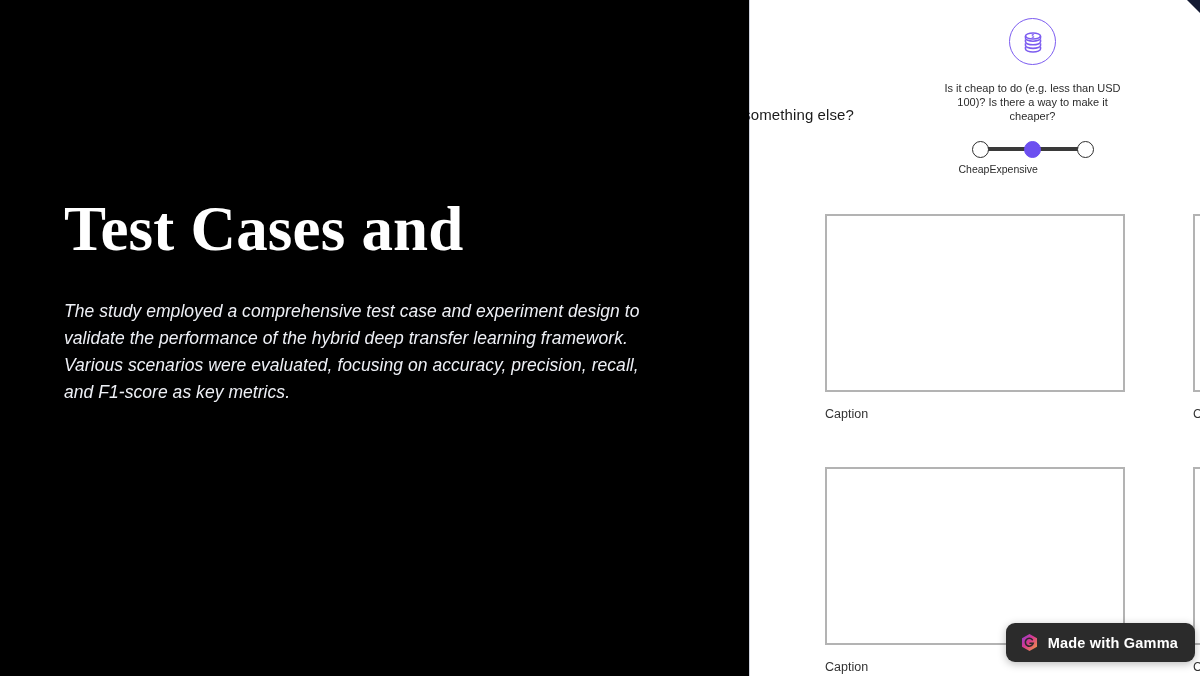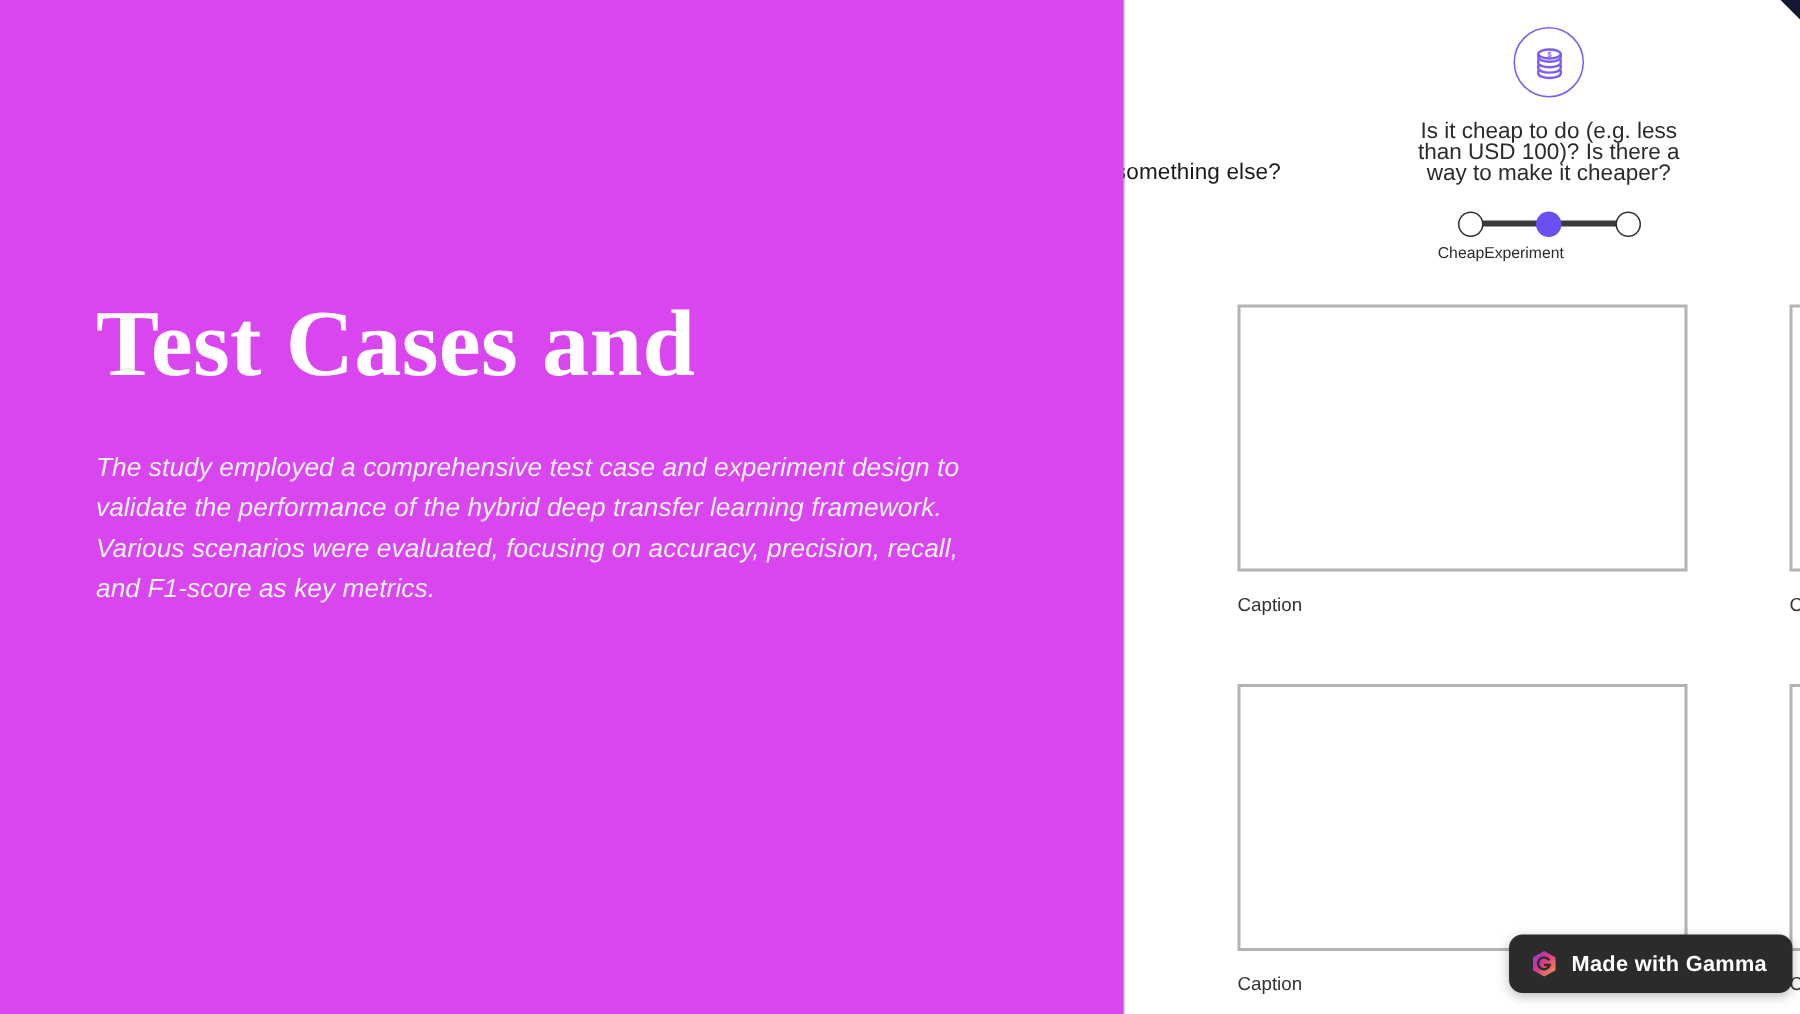--- a/index.html
+++ b/index.html
@@ -59,21 +59,21 @@
     border-radius:50%;
     display:flex;
     align-items:center;
     justify-content:center;
     margin-bottom:16px;
     background:#ffffff;
   }
   .crit-icon-circle svg { display:block; }
 
   .crit-desc {
-    font-size:15px;
+    font-size:11px;
     line-height:14px;
     color:#2b2b2b;
     text-align:center;
     width:178px;
     margin-bottom:17px;
   }
 
   
   .crit-slider {
     position:relative;
@@ -108,21 +108,21 @@
     position:relative;
     width:148px;
     display:flex;
     font-size:10.5px;
     color:#2b2b2b;
   }
 
   
   .media-col {
     position:absolute;
-    left:825px; top:203px;
+    left:825px; top:214px;
     display:flex;
     flex-direction:column;
     gap:46px;
   }
   .media-col.second {
     left:1193px;
   }
   .media-block { width:300px; }
   .media-frame {
     width:300px; height:178px;
@@ -133,21 +133,21 @@
     margin-top:15px;
     font-size:12.5px;
     color:#333333;
   }
 
   
   .slide-dark {
     position:absolute;
     left:0; top:0;
     width:749px; height:676px;
-    background:#d946ef;
+    background:#000000;
     z-index:5;
     box-shadow: 1px 0 0 0 rgba(120,130,160,.35);
   }
   .slide-inner {
     position:absolute;
     left:64px; top:190px;
     width:620px;
   }
   .slide-title {
     font-family:"Liberation Serif", "DejaVu Serif", serif;
@@ -227,21 +227,21 @@
         </div>
         <div class="crit-desc">Is it cheap to do (e.g. less than USD 100)? Is there a way to make it cheaper?</div>
         <div class="crit-slider">
           <div class="crit-track"></div>
           <div class="crit-node n1"></div>
           <div class="crit-node n2 active"></div>
           <div class="crit-node n3"></div>
         </div>
         <div class="crit-labels">
           <span>Cheap</span>
-          <span>Experiment</span>
+          <span>Expensive</span>
         </div>
       </div>
 
       <div class="criteria-card">
         
         
         
         
       </div>
 

